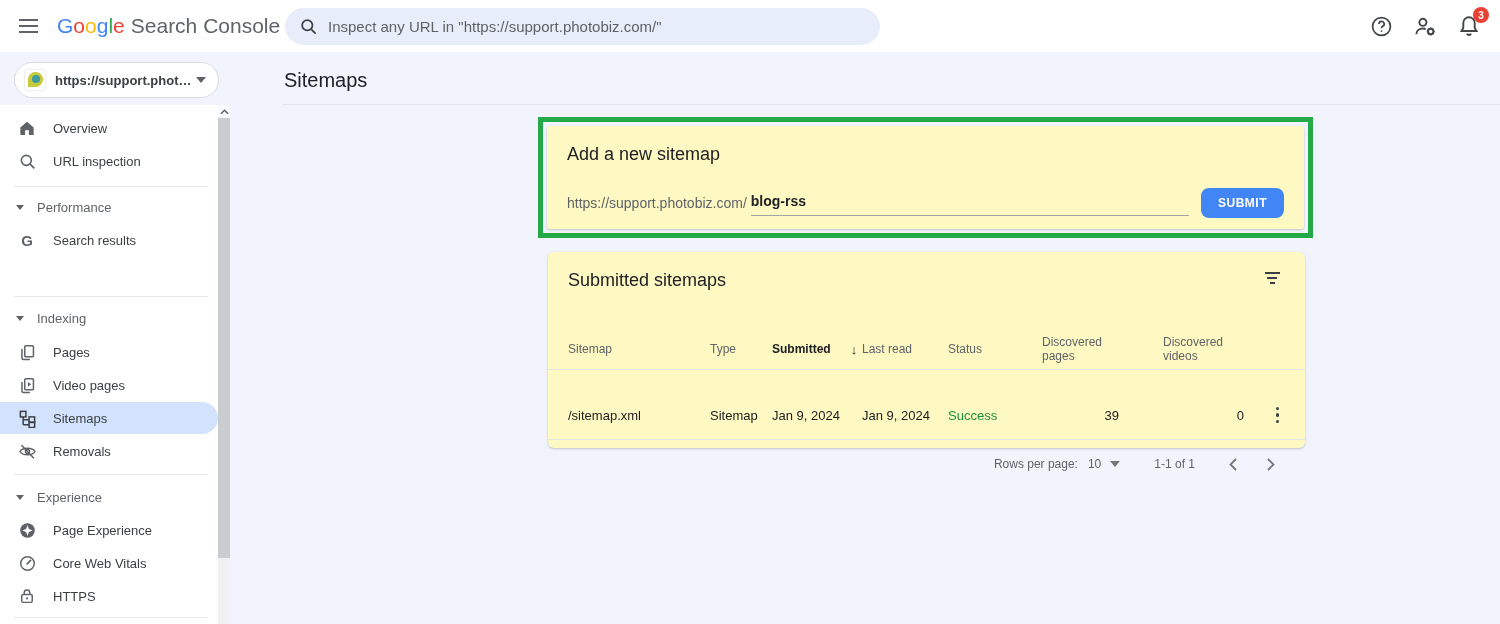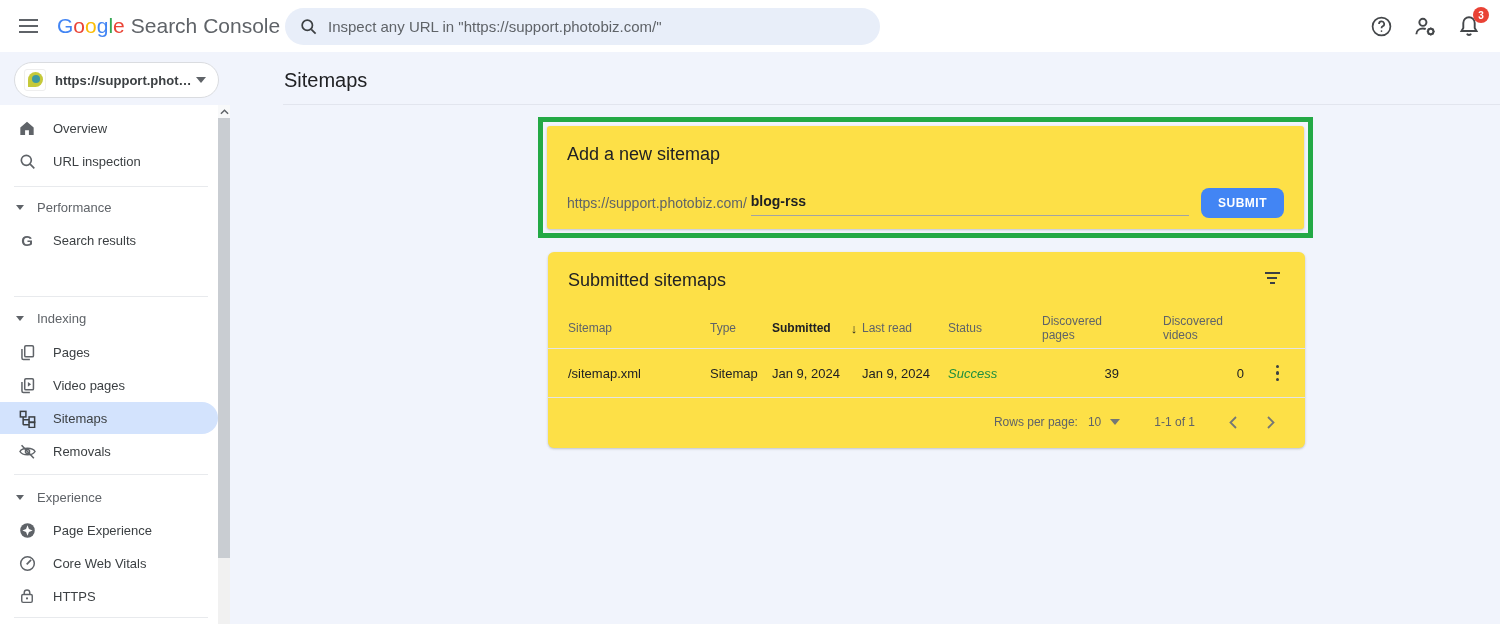--- a/index.html
+++ b/index.html
@@ -43,42 +43,42 @@
   .nav-section .tri { width:0; height:0; border-left:4px solid transparent; border-right:4px solid transparent; border-top:5px solid #5f6368; margin-right:13px; }
   .nav-section .slabel { font-size:13px; color:#5f6368; }
   .side-divider { position:absolute; left:14px; width:194px; height:1px; background:#e8eaed; }
   .gglyph { font-size:15px; font-weight:bold; color:#5f6368; }
   
   .scroll-track { position:absolute; left:218px; top:105px; width:12px; height:519px; background:#f1f1f1; z-index:3; }
   .scroll-up { position:absolute; left:0; top:0; width:12px; height:13px; background:#f8f9fa; display:flex; align-items:center; justify-content:center; cursor:pointer; }
   .scroll-thumb { position:absolute; left:0; top:13px; width:12px; height:440px; background:#c9cdd2; cursor:grab; }
   
   .green-box { position:absolute; left:538px; top:117px; width:775px; height:121px; border:5px solid #23a945; padding:4px; z-index:2; }
-  .card { background:#fde047; border-radius:6px; box-shadow:0 1px 2px rgba(60,64,67,.18), 0 1px 3px rgba(60,64,67,.1); }
+  .card { background:#fef9c3; border-radius:6px; box-shadow:0 1px 2px rgba(60,64,67,.18), 0 1px 3px rgba(60,64,67,.1); }
   .card1 { width:100%; height:100%; border-radius:3px; position:relative; }
   .card1 h2 { font-size:18px; font-weight:400; color:#202124; position:absolute; left:20px; top:18px; }
   .sitemap-form { position:absolute; left:20px; top:62px; right:20px; display:flex; align-items:center; }
   .url-prefix { font-size:14px; color:#5f6368; white-space:nowrap; }
   .sitemap-input { border:none; border-bottom:1px solid #a3a3a3; outline:none; font-family:"Liberation Sans",sans-serif; font-size:14px; font-weight:bold; color:#202124; width:438px; margin-left:4px; padding:2px 0 6px 0; background:transparent; }
   .submit-btn { margin-left:auto; background:#4285f4; color:#fff; border:none; border-radius:8px; font-family:"Liberation Sans",sans-serif; font-size:12px; font-weight:bold; letter-spacing:.5px; padding:8px 17px; cursor:pointer; }
   .card2 { position:absolute; left:548px; top:252px; width:757px; height:196px; border-radius:6px; }
   .card2-header { position:relative; height:56px; }
   .card2-header h2 { font-size:18px; font-weight:400; color:#202124; position:absolute; left:20px; top:18px; }
   .filter-btn { position:absolute; right:24px; top:20px; width:18px; height:14px; display:flex; flex-direction:column; align-items:center; gap:3px; cursor:pointer; }
   .filter-btn span { display:block; height:2px; background:#3c4043; }
   .filter-btn .f1{width:15px}.filter-btn .f2{width:10px}.filter-btn .f3{width:5px}
-  .tbl-row { display:flex; align-items:center; padding:0 20px; }
+  .tbl-row { display:flex; align-items:center; padding:0 20px;margin-top:21px; }
   .tbl-head { height:41px; font-size:12px; color:#5f6368; font-weight:500; border-bottom:1px solid #e4e4e4; cursor:default; }
   .tbl-data { height:49px; font-size:13px; color:#202124; border-bottom:1px solid #e4e4e4; }
   .c-sitemap{width:142px;} .c-type{width:62px;} .c-sub{width:90px;} .c-last{width:86px;} .c-status{width:94px;}
   .c-pages{width:121px; text-align:right; padding-right:44px;} .c-videos{width:85px; text-align:right; padding-right:4px;}
   .c-kebab{width:35px; display:flex; justify-content:flex-end;}
   .sort-col { color:#202124; font-weight:bold; display:flex; align-items:center; gap:20px; cursor:pointer; }
   .sort-arrow { font-size:13px; color:#202124; font-weight:normal; }
-  .status-success { color:#1e8e3e;font-style:italic; }
+  .status-success { color:#1e8e3e; }
   .kebab { display:flex; flex-direction:column; gap:3px; cursor:pointer; padding:4px; }
   .kebab i { width:3.5px; height:3.5px; background:#3c4043; border-radius:50%; }
   .tbl-footer { height:48px; display:flex; align-items:center; justify-content:flex-end; padding-right:22px; font-size:12px; color:#5f6368; }
   .rpp-label { margin-right:10px; }
   .rpp-select { display:flex; align-items:center; gap:9px; cursor:pointer; }
   .rpp-select .caret { margin-left:0; border-top-color:#747775; }
   .range-label { margin-left:34px; }
   .pager { display:flex; align-items:center; margin-left:26px; gap:14px; }
   .pg-btn { width:24px; height:24px; display:flex; align-items:center; justify-content:center; cursor:pointer; }
   svg { display:block; }

